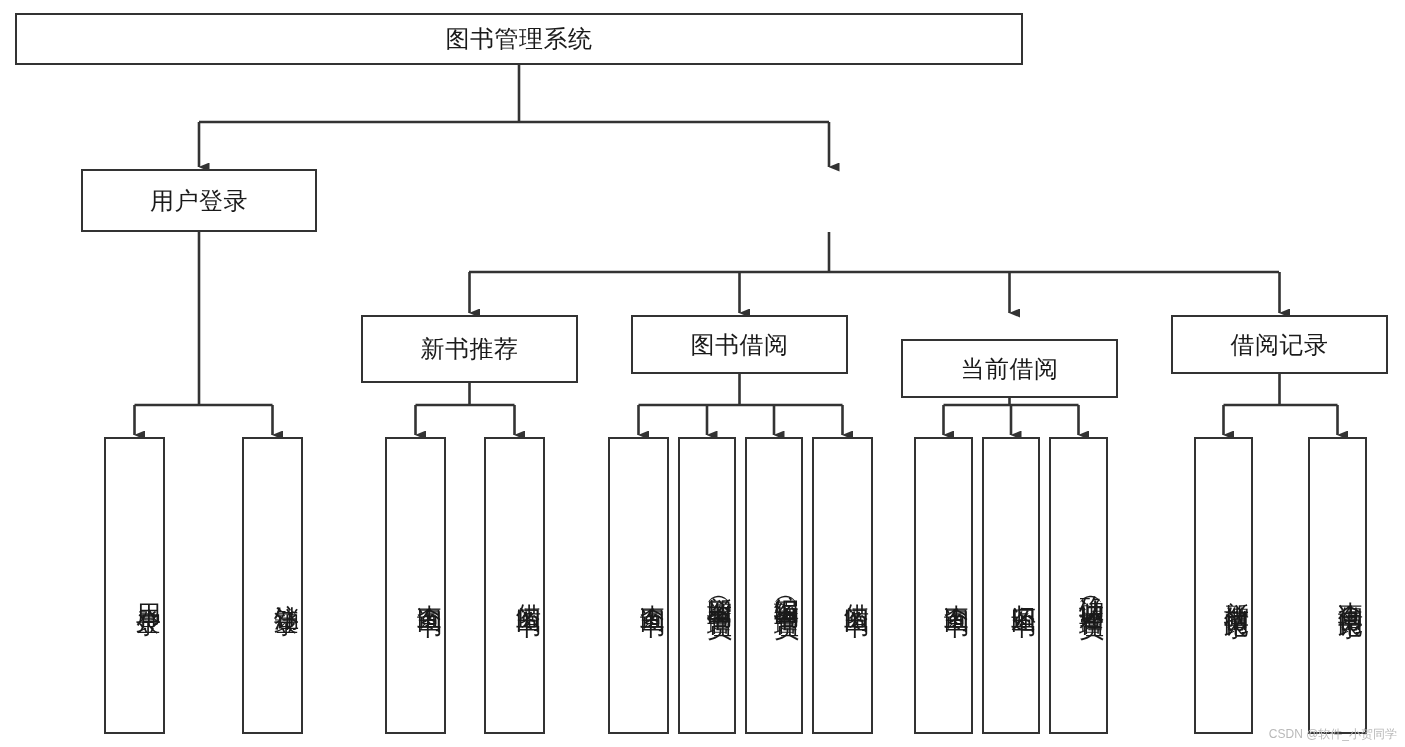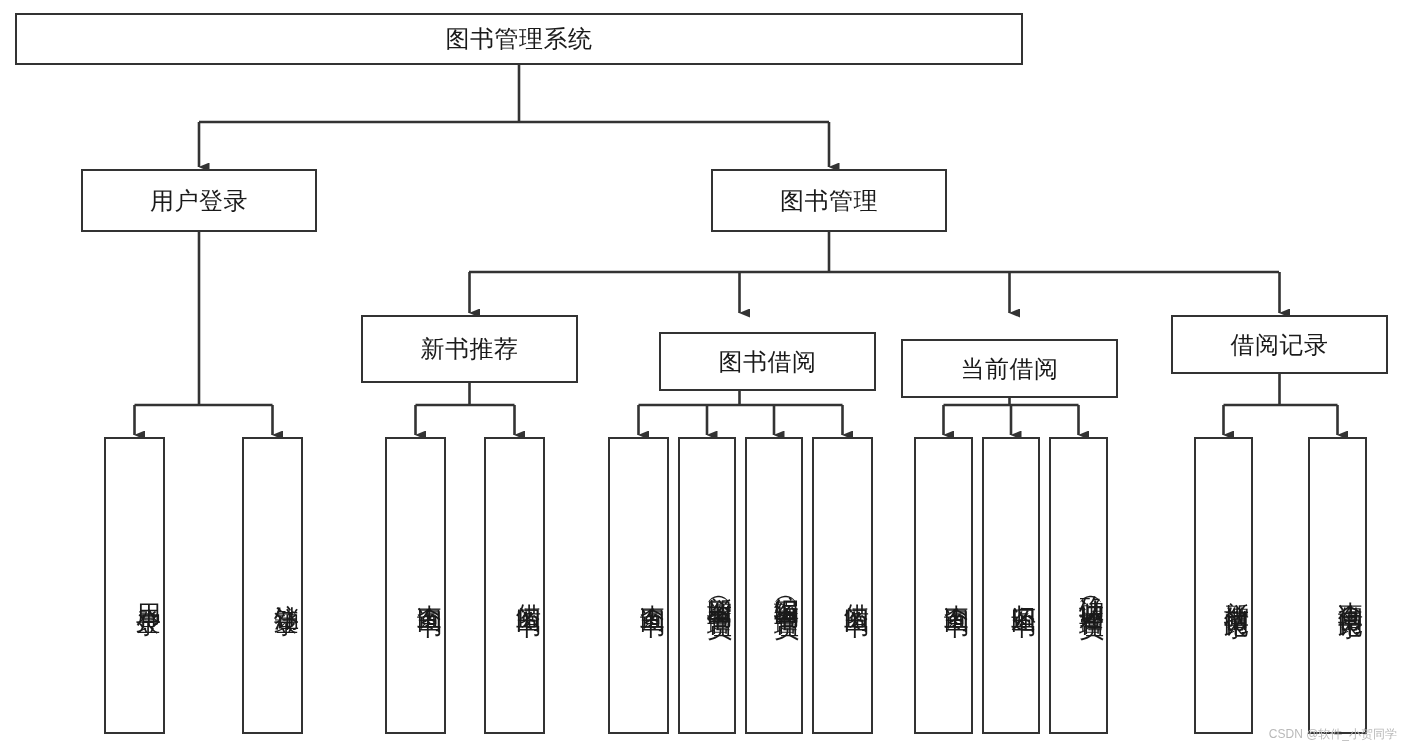--- a/index.html
+++ b/index.html
@@ -107,24 +107,23 @@
         <line x1="1279.5" y1="374" x2="1279.5" y2="405"></line>
         <line x1="1223.5" y1="405" x2="1337.5" y2="405"></line>
         <line x1="1223.5" y1="405" x2="1223.5" y2="435" marker-end="url(#arrowhead)"></line>
         <line x1="1337.5" y1="405" x2="1337.5" y2="435" marker-end="url(#arrowhead)"></line>
       </g>
   </svg>
 
   <div class="node-box node-h" style="left:15px; top:13px; width:1008px; height:52px;">图书管理系统</div>
 
   <div class="node-box node-h" style="left:81px; top:169px; width:236px; height:63px;">用户登录</div>
-  <div class="node-box node-h" style="left:711px; top:169px; width:236px; height:63px;">图书管理</div>
 
   <div class="node-box node-h" style="left:361px; top:315px; width:217px; height:68px;">新书推荐</div>
-  <div class="node-box node-h" style="left:631px; top:332px; width:217px; height:59px;margin-left:28px;">图书借阅</div>
+  <div class="node-box node-h" style="left:631px; top:315px; width:217px; height:59px;">图书借阅</div>
   <div class="node-box node-h" style="left:901px; top:315px; width:217px; height:59px;margin-top:24px;">当前借阅</div>
   <div class="node-box node-h" style="left:1171px; top:315px; width:217px; height:59px;">借阅记录</div>
 
   <div class="node-box node-v" style="left:104px; top:437px; width:61px; height:297px;">用户登录</div>
   <div class="node-box node-v" style="left:242px; top:437px; width:61px; height:297px;">注销登录</div>
   <div class="node-box node-v" style="left:385px; top:437px; width:61px; height:297px;">查询图书</div>
   <div class="node-box node-v" style="left:484px; top:437px; width:61px; height:297px;">借阅图书</div>
   <div class="node-box node-v" style="left:608px; top:437px; width:61px; height:297px;">查询图书</div>
   <div class="node-box node-v" style="left:678px; top:437px; width:58px; height:297px;">新增图书（管理员）</div>
   <div class="node-box node-v" style="left:745px; top:437px; width:58px; height:297px;">编辑图书（管理员）</div>

